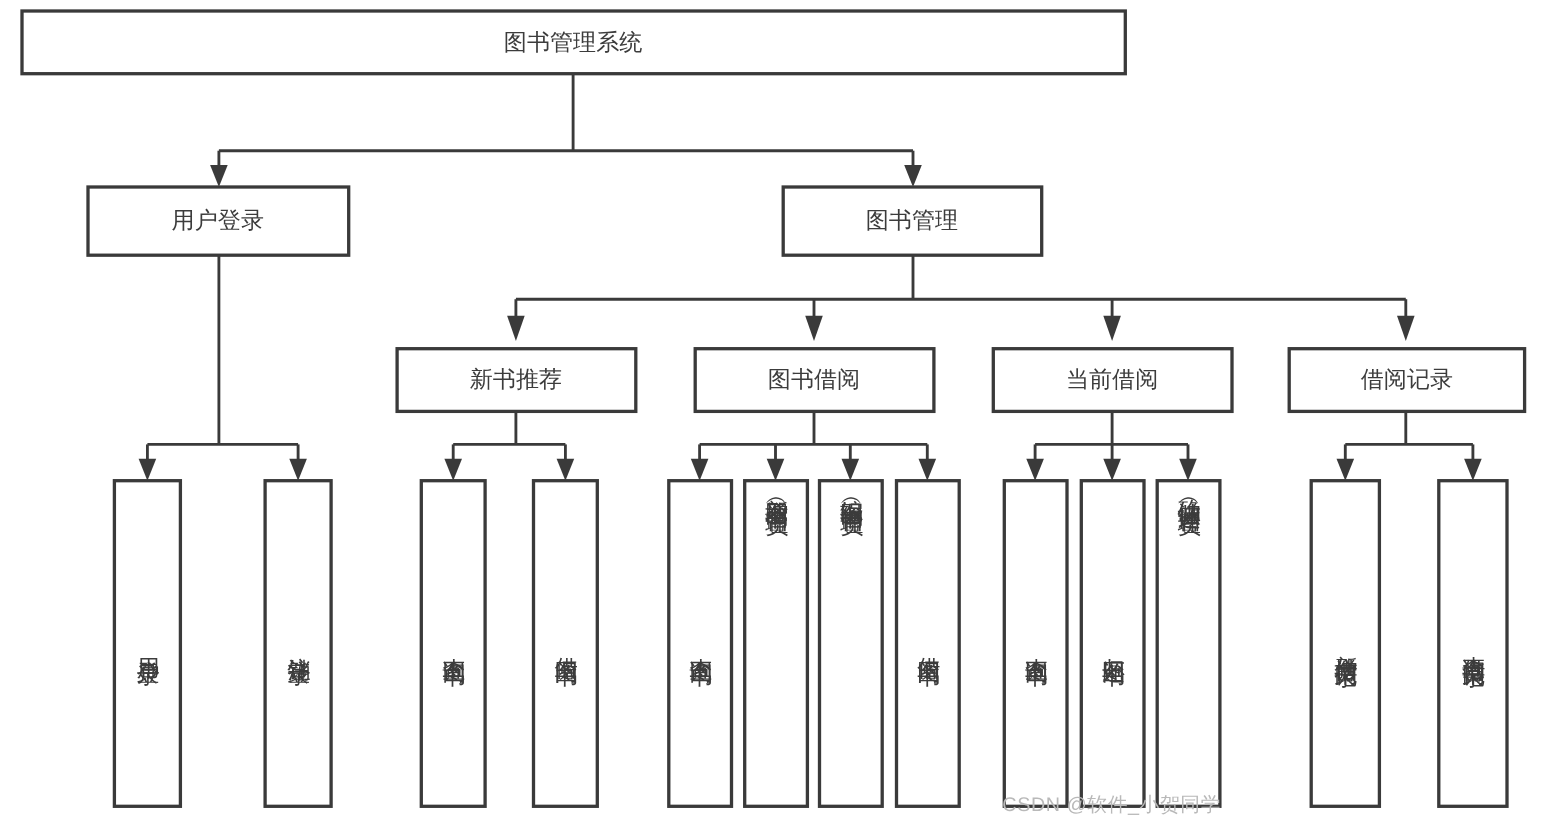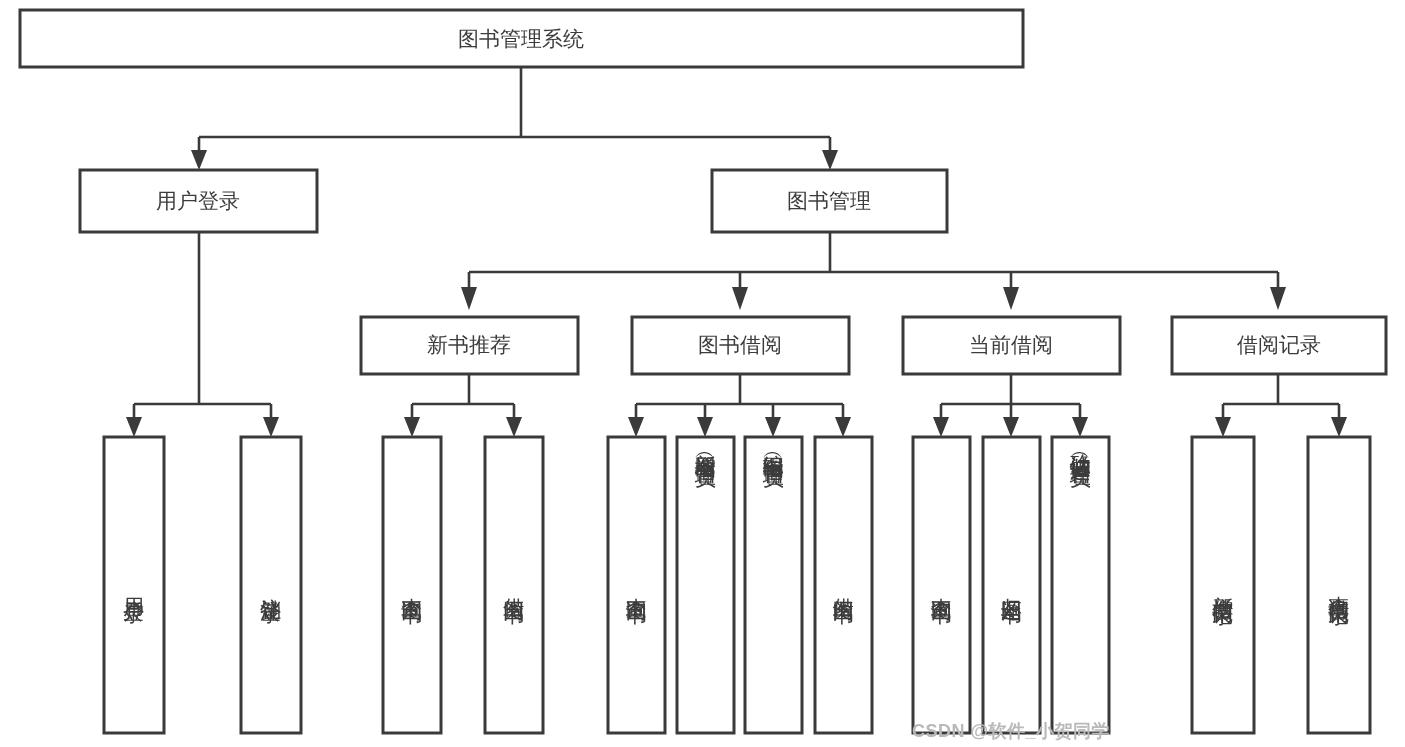--- a/index.html
+++ b/index.html
@@ -71,21 +71,20 @@
   }
   .watermark {
     position: absolute;
     right: 8px;
     bottom: 4px;
     font-family: "Liberation Sans", "DejaVu Sans", sans-serif;
     font-size: 18px;
     color: #b9b9b9;
     letter-spacing: 0.5px;
     white-space: nowrap;
-    font-weight: bold;
   }
 </style>
 </head>
 <body>
 
 <div id="diagram-root">
 
   <svg class="tree-canvas" viewBox="0 0 1405 747">
 
     <g>

